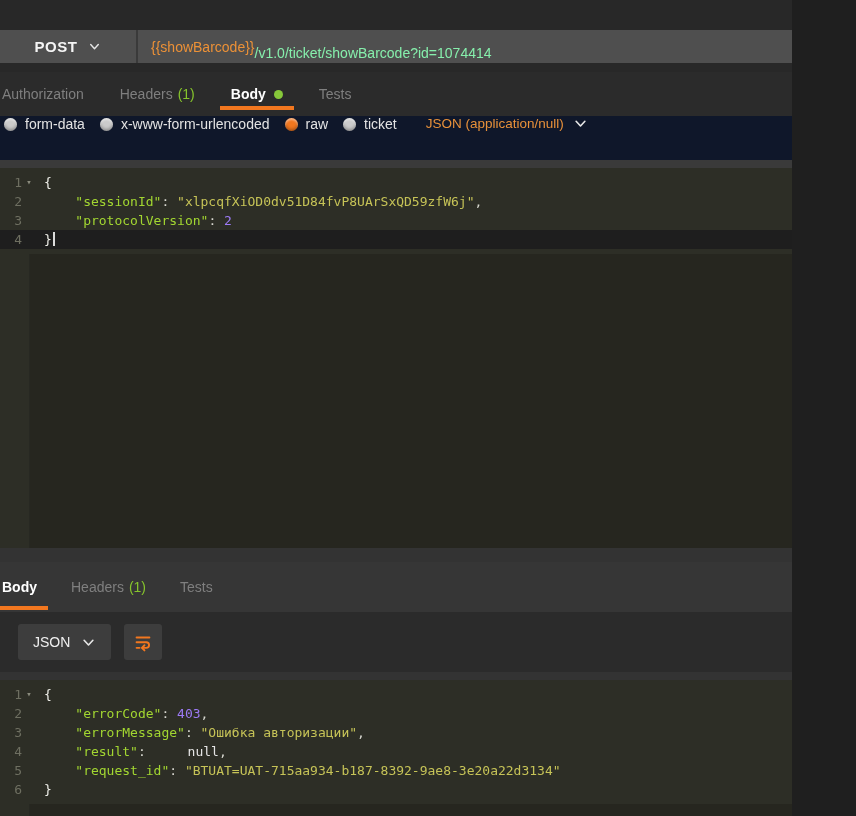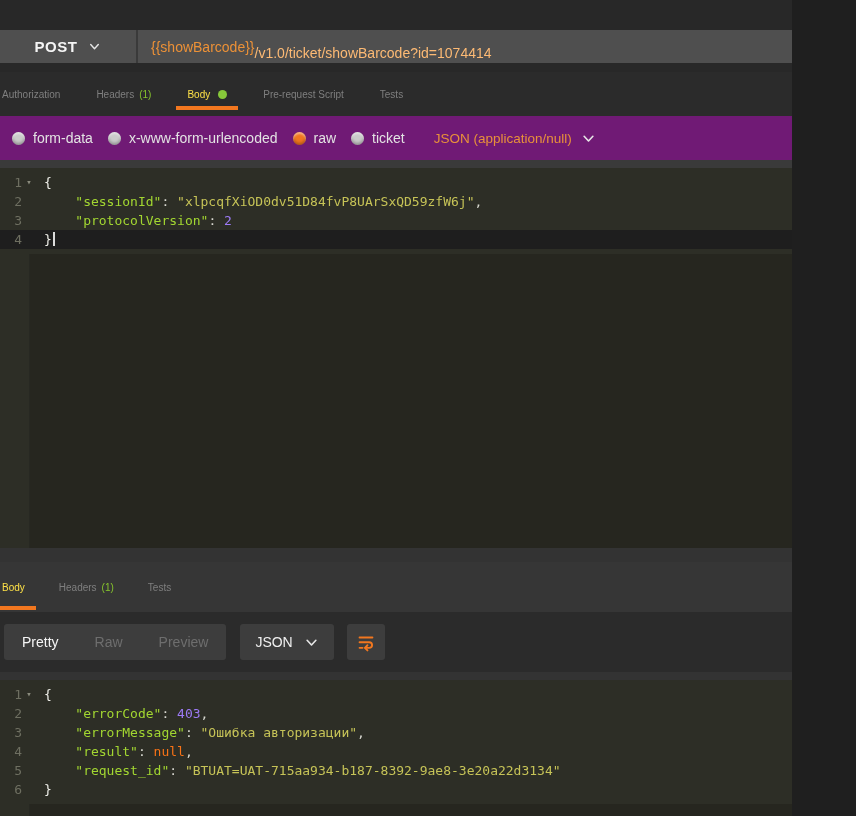--- a/index.html
+++ b/index.html
@@ -14,35 +14,35 @@
   .top-strip { height:30px; background:#282828; }
   .url-row { height:33px; background:#4f4f4f; display:flex; align-items:stretch; }
   .method-box {
     width:138px; display:flex; align-items:center; justify-content:center; gap:11px;
     border-right:2px solid #3a3a3a; cursor:pointer;
   }
   .method-label { color:#f5f5f5; font-size:15px; font-weight:bold; letter-spacing:.5px; }
   .chev { stroke:#e6e6e6; stroke-width:2.6; fill:none; stroke-linecap:round; stroke-linejoin:round; }
   .url-field { flex:1; display:flex; align-items:center; padding-left:13px; font-size:14px; cursor:text; }
   .url-var { color:#ec9137; }
-  .url-rest { color:#fdba74;margin-top:12px; }
+  .url-rest { color:#86efac;margin-top:12px; }
   .gap1 { height:9px; background:#282828; }
 
   
   .req-tabs { height:44px; background:#2b2b2b; display:flex; align-items:stretch; padding-left:0; }
   .tab { position:relative; display:flex; align-items:center; padding:0 11px; margin-right:14px;
-         font-size:10px; color:#7f7f7f; cursor:pointer; }
+         font-size:14px; color:#7f7f7f; cursor:pointer; }
   .tab:first-child { padding-left:2px; }
-  .tab.active { color:#fde047; }
+  .tab.active { color:#ffffff;font-weight:bold; }
   .req-tabs .tab.active::after { content:""; position:absolute; left:0; right:0; bottom:6px; height:4px; background:#f2771f; }
   .count { color:#86c42c; margin-left:5px; }
   .green-dot { width:9px; height:9px; border-radius:50%; background:#87c83a; margin-left:8px; }
 
   
-  .radio-row { height:44px; background:#701a75; display:flex; align-items:center; padding-left:12px; }
+  .radio-row { height:44px; background:#0f172a; display:flex; align-items:flex-start; padding-left:4px; }
   .radio-opt { display:flex; align-items:center; gap:8px; margin-right:15px; cursor:pointer; }
   .radio-dot { width:13px; height:13px; border-radius:50%; background:#cbcbcb;
                box-shadow: inset 0 2px 2px rgba(255,255,255,.45), inset 0 -2px 3px rgba(0,0,0,.28); }
   .radio-opt.selected .radio-dot { background:#f2771f; }
   .radio-label { color:#e3e3e3; font-size:14px; }
   .type-select { display:flex; align-items:center; gap:9px; margin-left:14px; cursor:pointer; }
   .type-label { color:#e8913a; font-size:13.5px; }
 
   
   .editor-strip-a { height:8px; background:#3a3a3a; }
@@ -55,21 +55,21 @@
                border-right:1px solid #272822; }
   .lines { position:relative; background:#2d2e26; padding:5px 0 5px 0; cursor:text; }
   .code-line { display:flex; height:19px; line-height:19px; white-space:pre; }
   .code-line.active { background:#1e1e1e; }
   .gutter-num { flex:none; width:22px; text-align:right; color:#6e6f61; }
   .fold { flex:none; width:12px; padding-left:2px; text-align:center; color:#8a8b7d; font-size:9px; cursor:pointer; }
   .code { padding-left:10px; }
   .tk-key { color:#a2d631; }
   .tk-str { color:#c6c357; }
   .tk-num { color:#9d7bf7; }
-  .tk-null { color:#f97316; }
+  .tk-null { color:#e5e5e5;margin-left:34px; }
   .tk-punc { color:#d8d8d0; }
   .tk-brace { color:#f0f0ea; }
   .caret { display:inline-block; width:2px; height:14px; background:#dcdcdc; vertical-align:-2px; margin-left:1px; }
   .req-editor { height:380px; display:flex; flex-direction:column; }
   .req-editor .code-area { flex:1; }
   .resp-editor { height:144px; display:flex; flex-direction:column; }
   .resp-editor .code-area { flex:1; }
 
   
   .divider { height:14px; background:#333333; }
@@ -118,23 +118,20 @@
     </div>
     <div class="tab">
       <span>Headers</span>
       <span class="count">(1)</span>
     </div>
     <div class="tab active">
       <span>Body</span>
       <span class="green-dot"></span>
     </div>
     <div class="tab">
-      <span>Pre-request Script</span>
-    </div>
-    <div class="tab">
       <span>Tests</span>
     </div>
   </div>
 
   <div class="radio-row">
     <div class="radio-opt">
       <span class="radio-dot"></span>
       <span class="radio-label">form-data</span>
     </div>
     <div class="radio-opt">
@@ -179,31 +176,20 @@
     <div class="tab">
       <span>Headers</span>
       <span class="count">(1)</span>
     </div>
     <div class="tab">
       <span>Tests</span>
     </div>
   </div>
 
   <div class="resp-toolbar">
-    <div class="view-group">
-      <div class="view-btn active">
-        <span>Pretty</span>
-      </div>
-      <div class="view-btn">
-        <span>Raw</span>
-      </div>
-      <div class="view-btn">
-        <span>Preview</span>
-      </div>
-    </div>
     <div class="format-select">
       <span class="format-label">JSON</span>
       <svg class="chev" width="15" height="15" viewBox="0 0 24 24">
           <polyline points="5 8.5 12 16 19 8.5"></polyline>
         </svg>
     </div>
     <div class="wrap-btn">
       <svg class="wrap-ic" width="22" height="22" viewBox="0 0 24 24">
         <path d="M5 7 H19"></path>
         <path d="M5 12.2 H15.5 a3.1 3.1 0 0 1 0 6.2 H11.5"></path>

